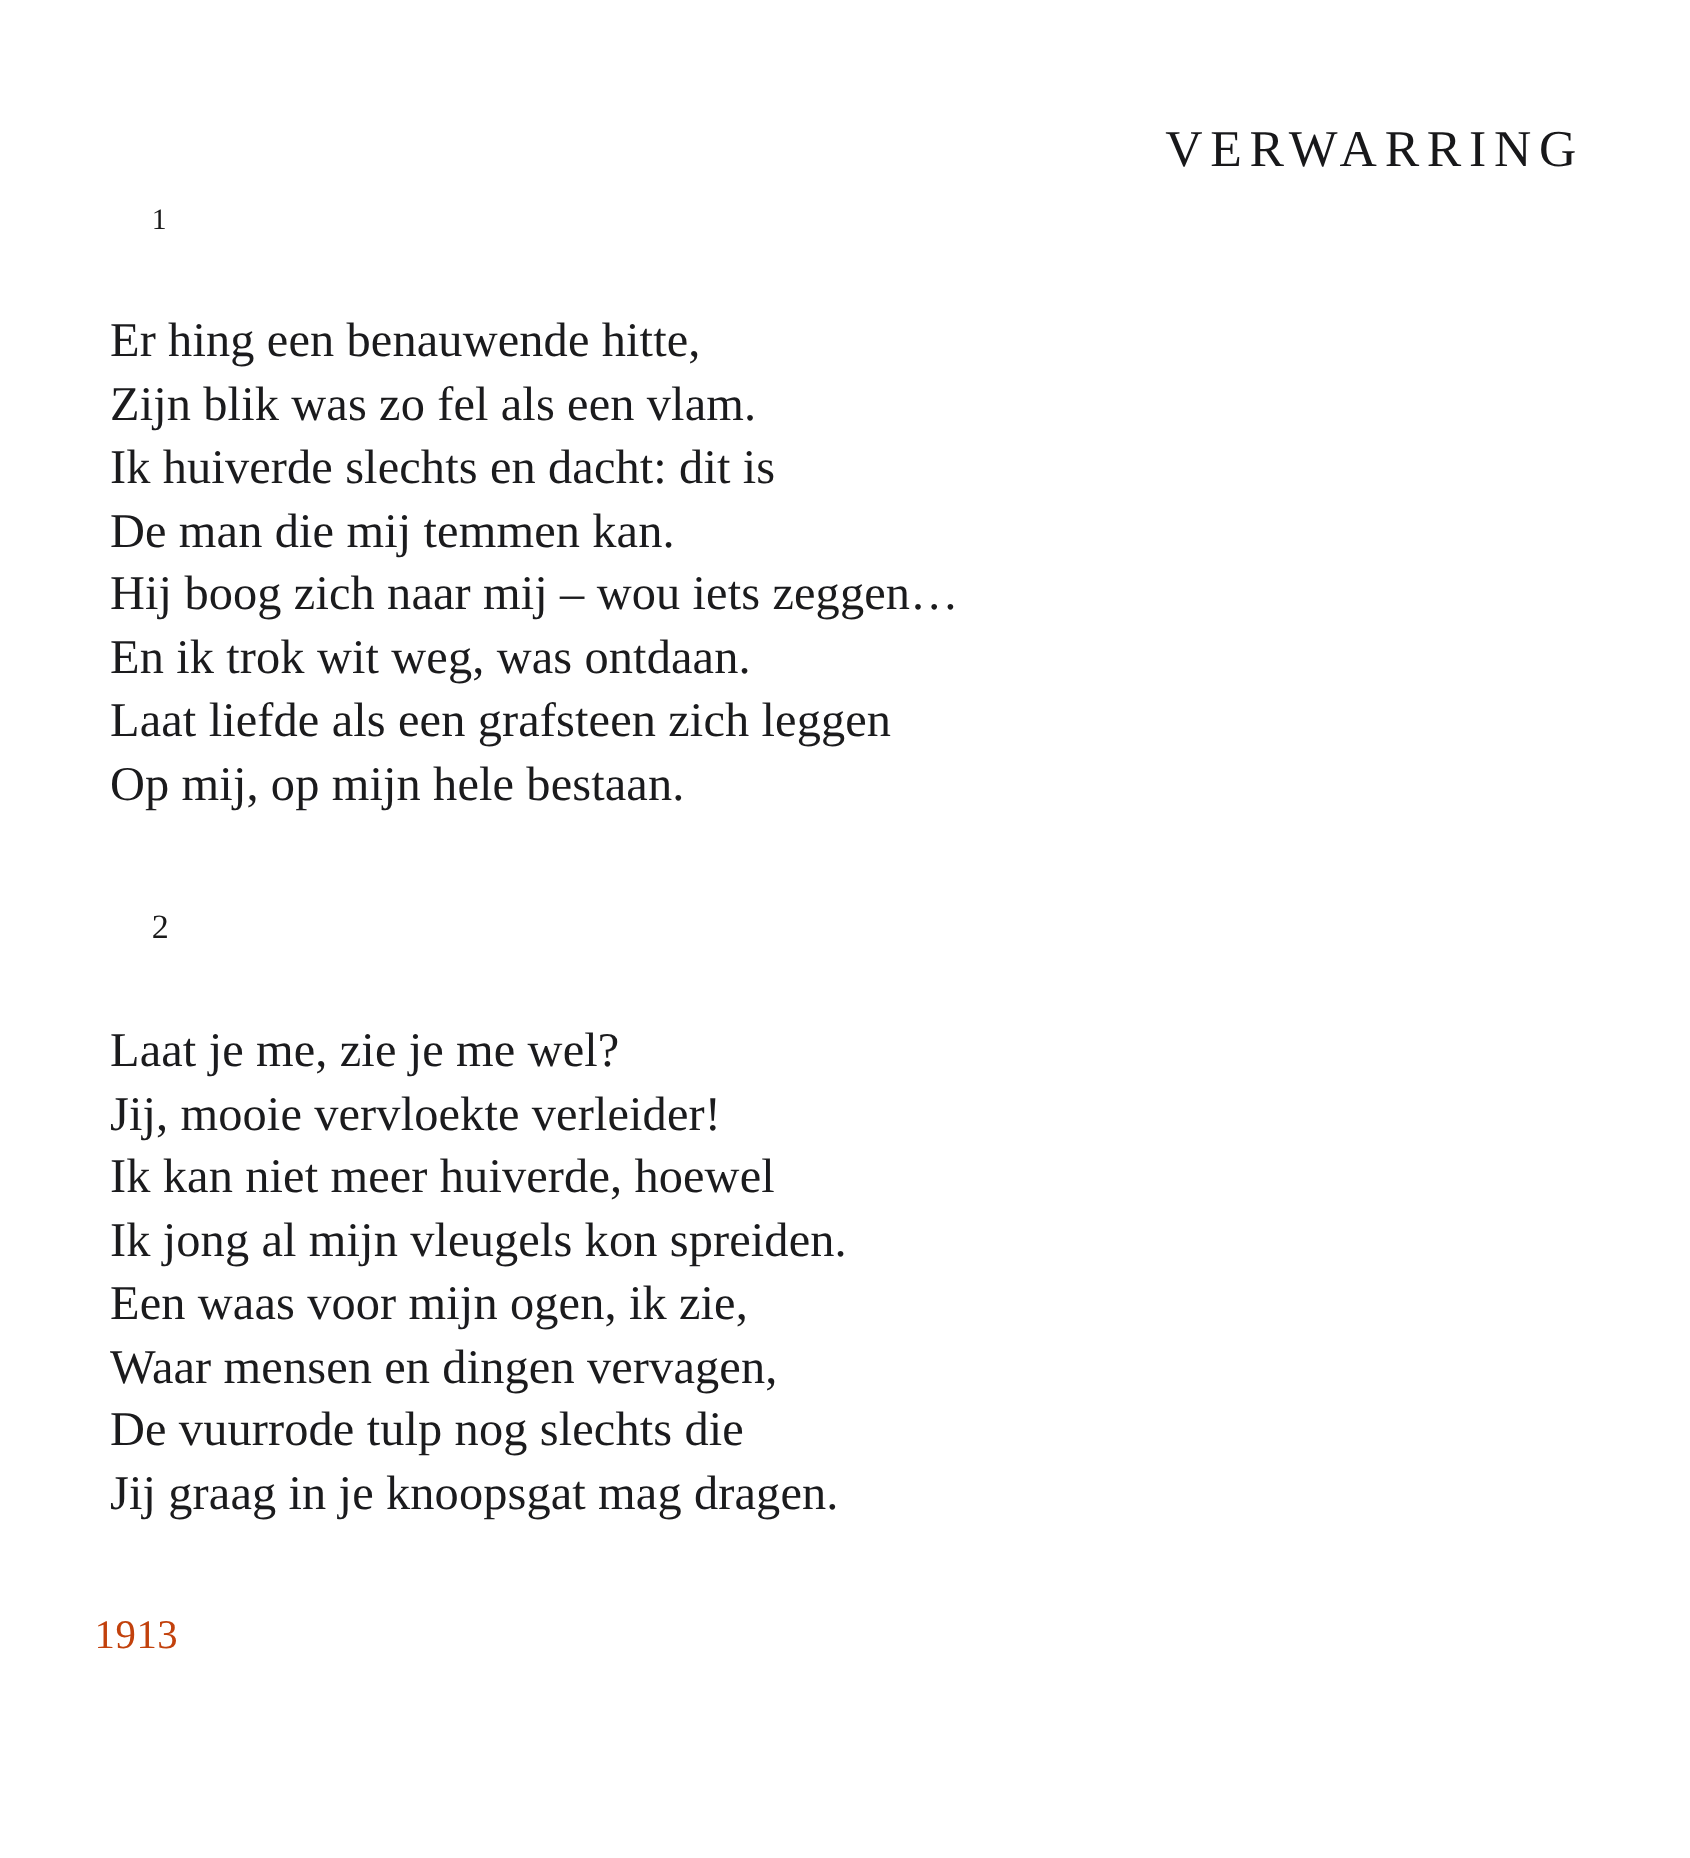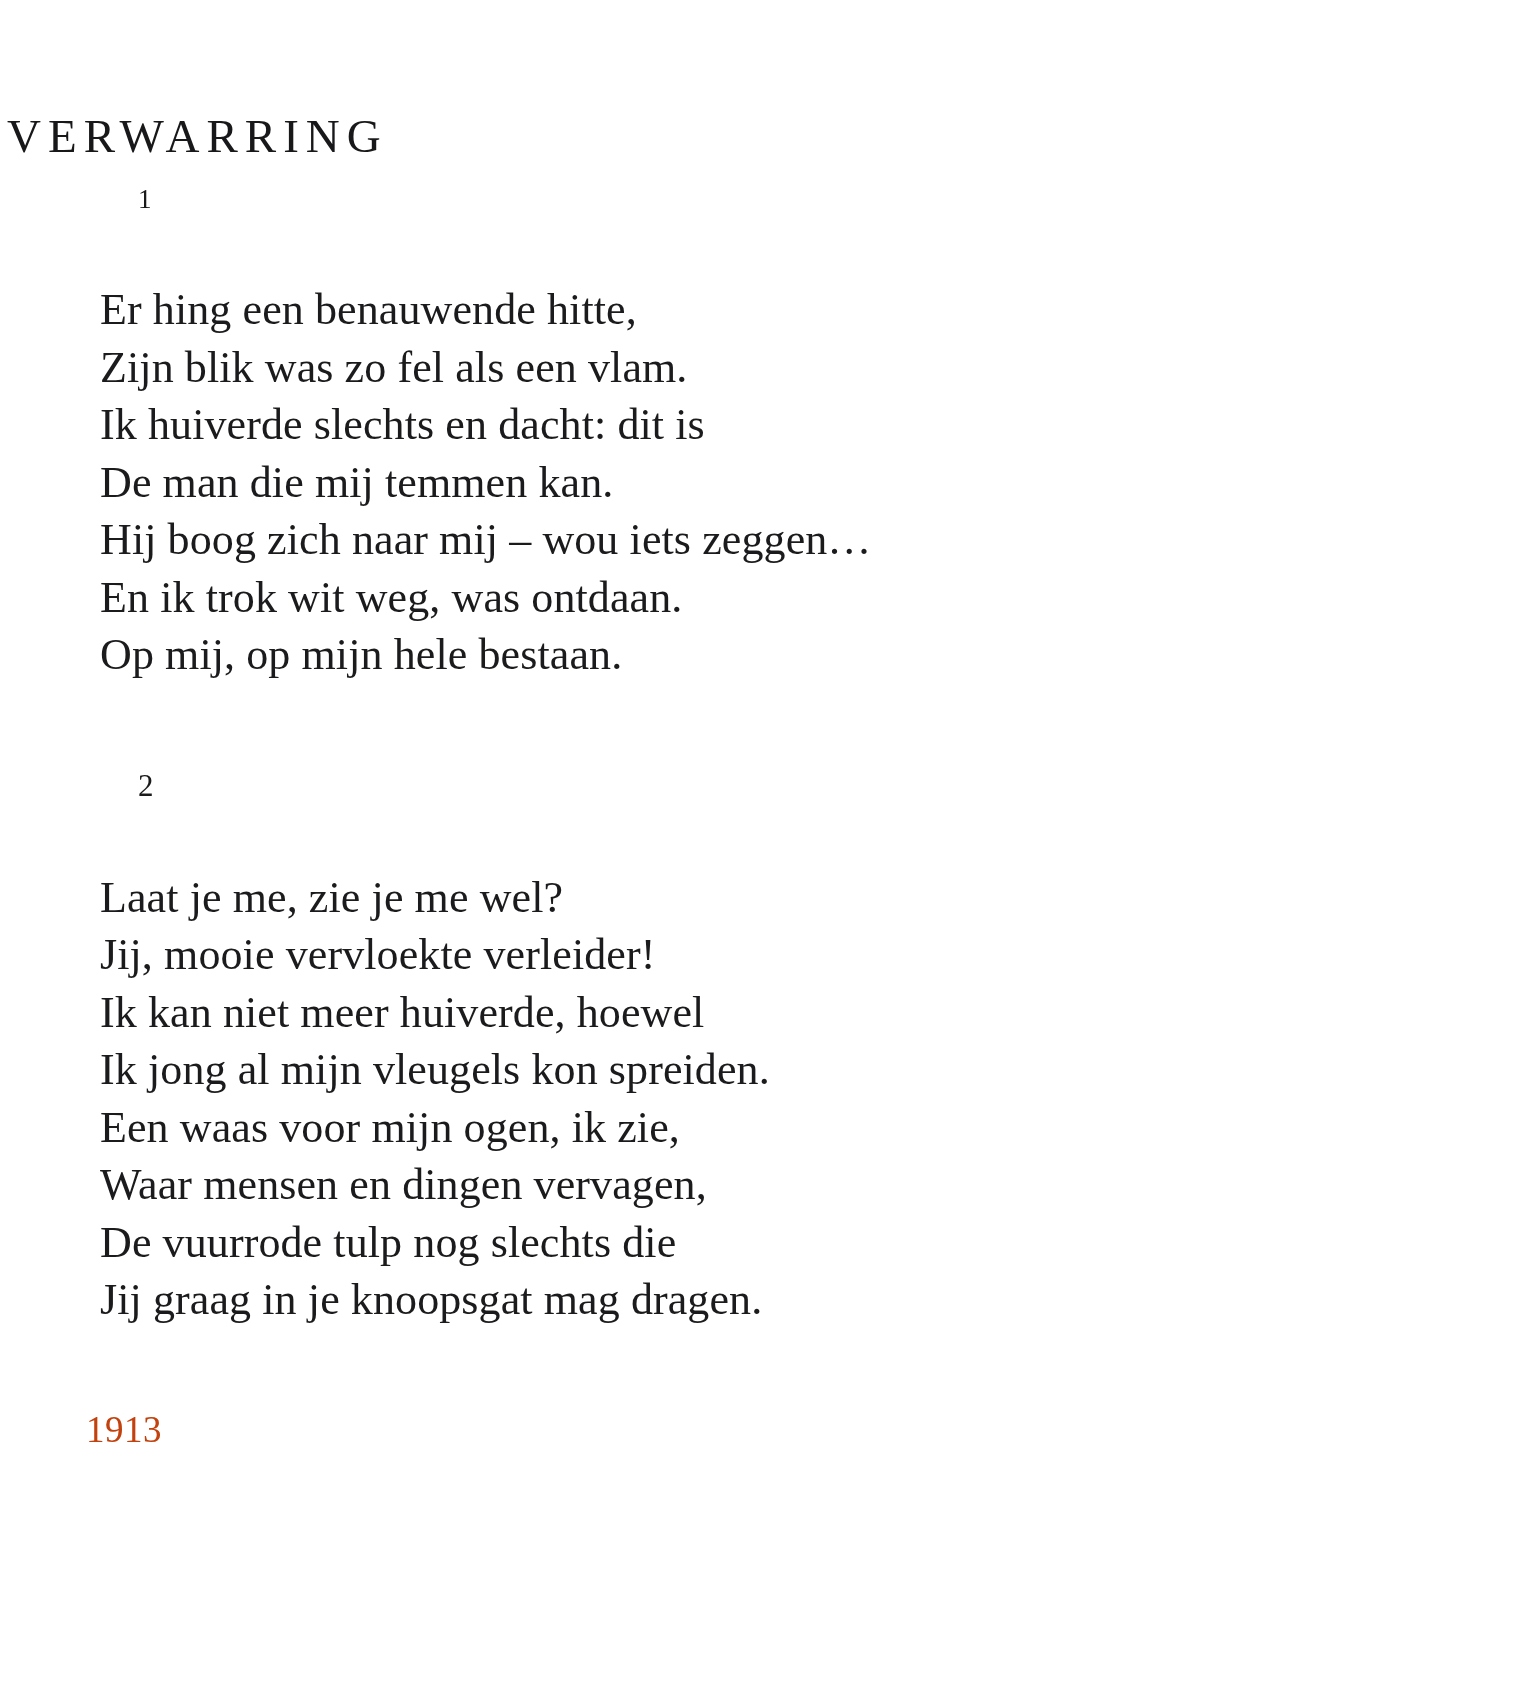--- a/index.html
+++ b/index.html
@@ -23,21 +23,21 @@
     background: #ffffff;
     overflow: hidden;
   }
 
   
   .poem-title {
     position: absolute;
     top: 78px;
     left: 0;
     width: 1440px;
-    text-align: left;
+    text-align: right;
     font-size: 47px;
     letter-spacing: 7px;
     text-indent: 7px;
     font-weight: 400;
     color: #18181a;
     white-space: nowrap;
   }
 
   
   .poem-body {
@@ -109,20 +109,21 @@
 
       <div class="gap-after-num"></div>
 
       <div class="stanza">
         <div class="verse-line">Er hing een benauwende hitte,</div>
         <div class="verse-line">Zijn blik was zo fel als een vlam.</div>
         <div class="verse-line">Ik huiverde slechts en dacht: dit is</div>
         <div class="verse-line">De man die mij temmen kan.</div>
         <div class="verse-line">Hij boog zich naar mij – wou iets zeggen…</div>
         <div class="verse-line">En ik trok wit weg, was ontdaan.</div>
+        <div class="verse-line">Laat liefde als een grafsteen zich leggen</div>
         <div class="verse-line">Op mij, op mijn hele bestaan.</div>
       </div>
     </div>
 
     <div class="gap-between-sec"></div>
 
     <div class="section">
       <div class="section-number">2</div>
 
       <div class="gap-after-num"></div>

